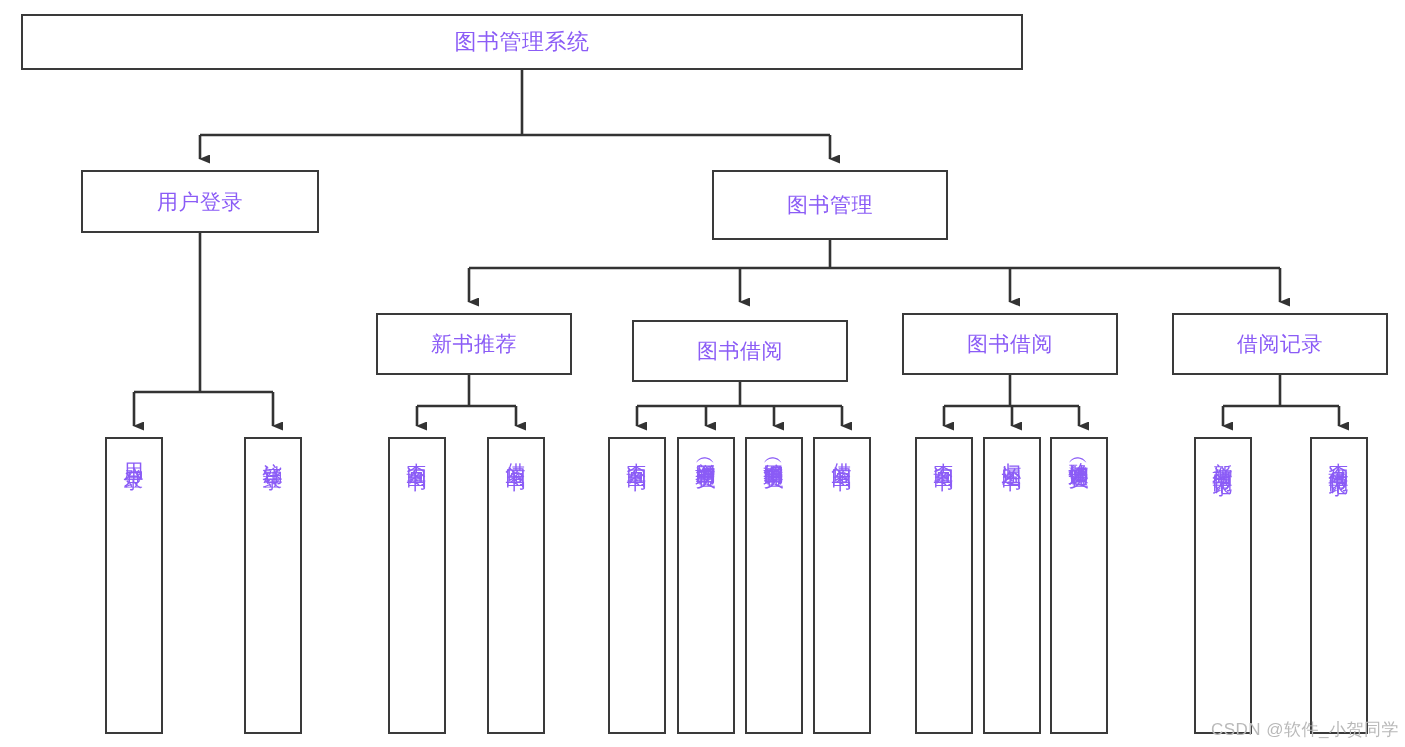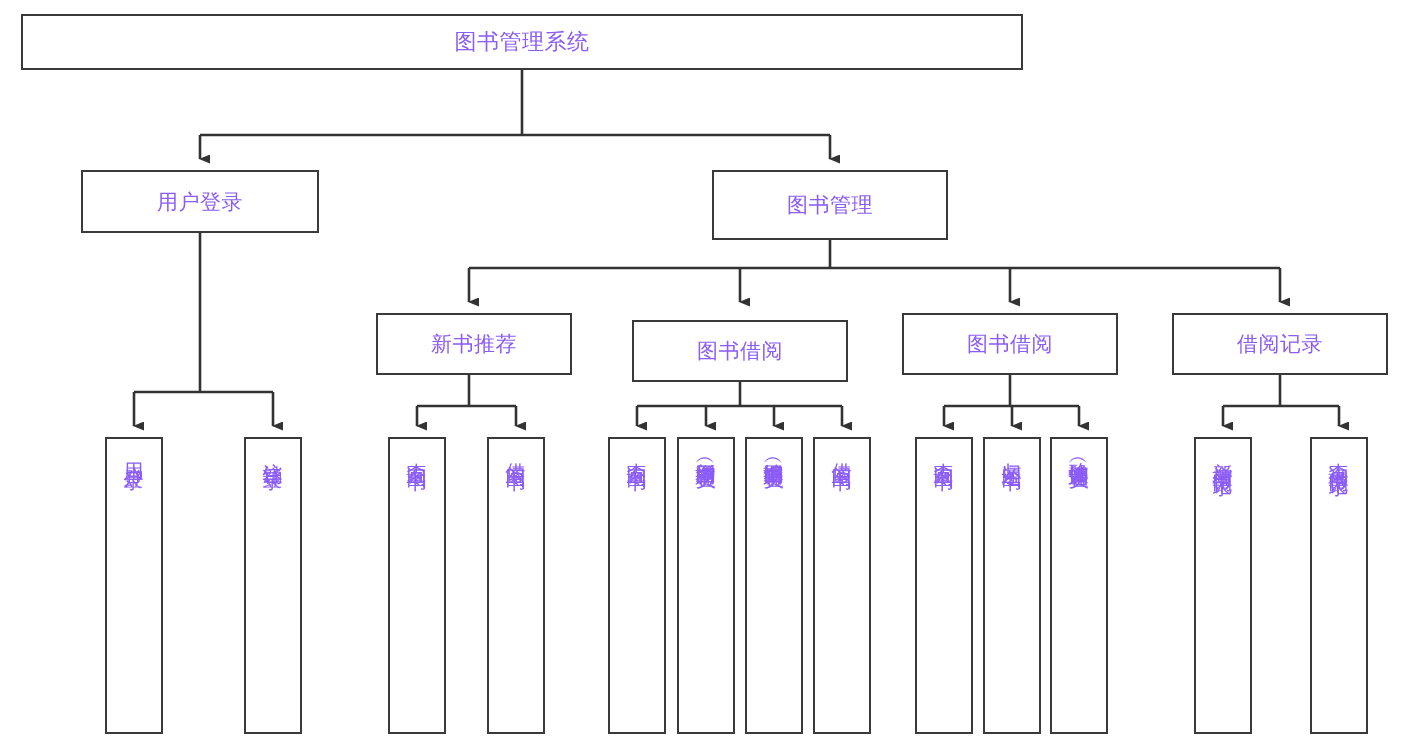--- a/index.html
+++ b/index.html
@@ -166,13 +166,14 @@
       <div class="node leaf tall-text" style="left: 1050px; top: 437px; width: 58px; height: 297px;">
         <span class="node-label">确认归还（管理员）</span>
       </div>
       <div class="node leaf" style="left: 1194px; top: 437px; width: 58px; height: 297px;">
         <span class="node-label">新增借阅记录</span>
       </div>
       <div class="node leaf" style="left: 1310px; top: 437px; width: 58px; height: 297px;">
         <span class="node-label">查询借阅记录</span>
       </div>
     </div>
+  <div id="watermark">CSDN @软件_小贺同学</div>
 </div>
 
 </body></html>

